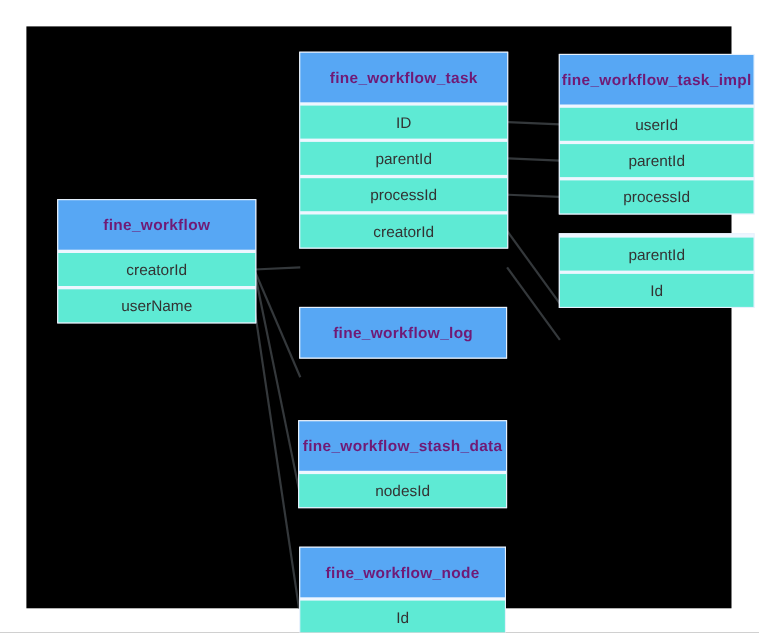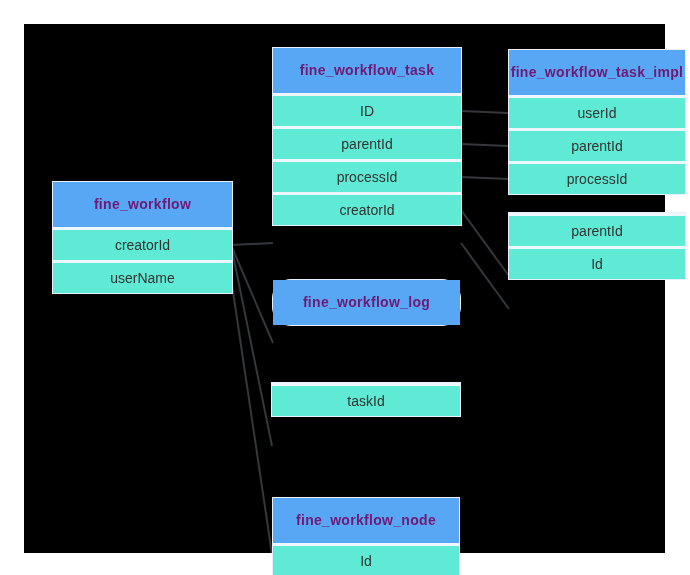--- a/index.html
+++ b/index.html
@@ -61,21 +61,21 @@
     color: #333333;
     font-size: 14px;
     white-space: nowrap;
     overflow: hidden;
   }
   
   .tbl-workflow { left: 28px;  top: 157px; width: 181px; }
   .tbl-task     { left: 248px; top: 23px;  width: 190px; }
   .tbl-impl     { left: 484px; top: 25px;  width: 178px; }
   .tbl-user     { left: 484px; top: 188px; width: 178px; }
-  .tbl-log      { left: 248px; top: 255px; width: 189px; border-radius: 19px; }
+  .tbl-log      { left: 248px; top: 255px; width: 189px; }
   .tbl-stash    { left: 247px; top: 358px; width: 190px; }
   .tbl-node     { left: 248px; top: 473px; width: 188px; }
 </style>
 </head>
 <body>
 
 <div class="page">
   <div class="canvas">
 
     <svg class="relation-svg" width="641" height="529" viewBox="0 0 641 529" xmlns="http://www.w3.org/2000/svg">
@@ -114,21 +114,22 @@
     <div class="table tbl-user">
       <div class="tbl-row">parentId</div>
       <div class="tbl-row">Id</div>
     </div>
 
     <div class="table tbl-log">
       <div class="tbl-header">fine_workflow_log</div>
     </div>
 
     <div class="table tbl-stash">
-      <div class="tbl-row">taskId</div>
+      <div class="tbl-header">fine_workflow_stash_data</div>
+      <div class="tbl-row">nodesId</div>
     </div>
 
     <div class="table tbl-node">
       <div class="tbl-header">fine_workflow_node</div>
       <div class="tbl-row">Id</div>
     </div>
 
   </div>
 </div>
 

